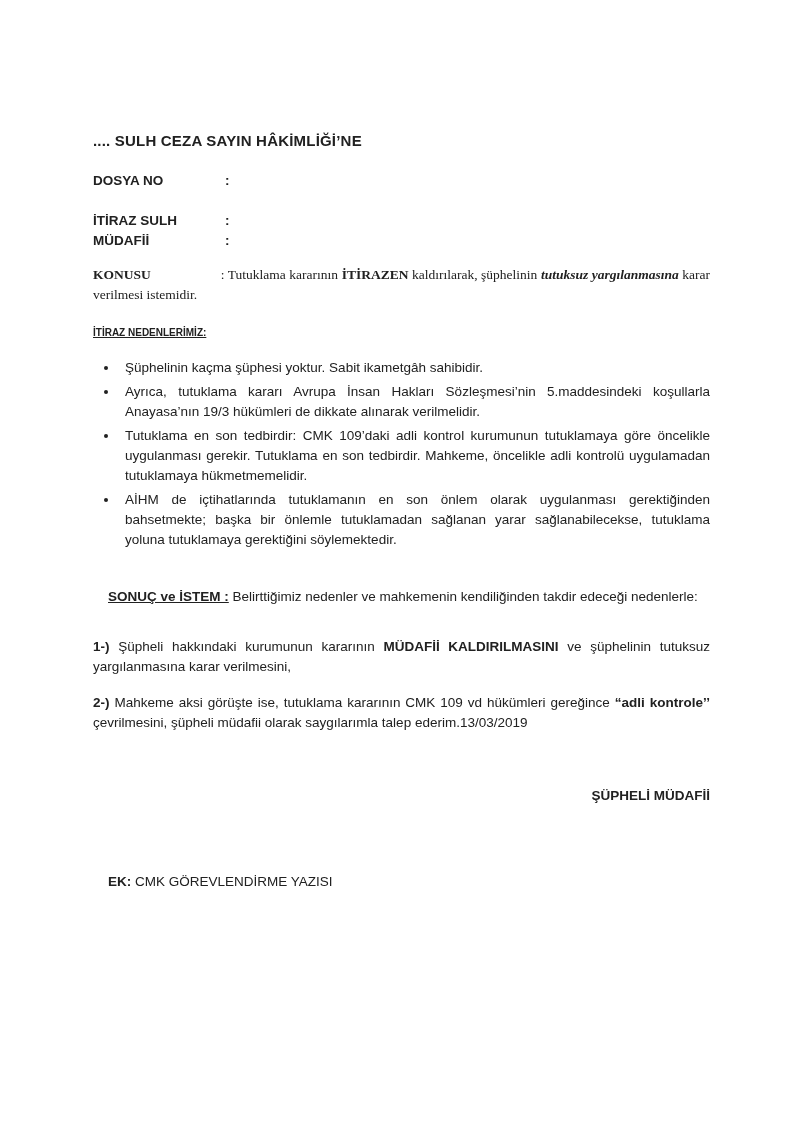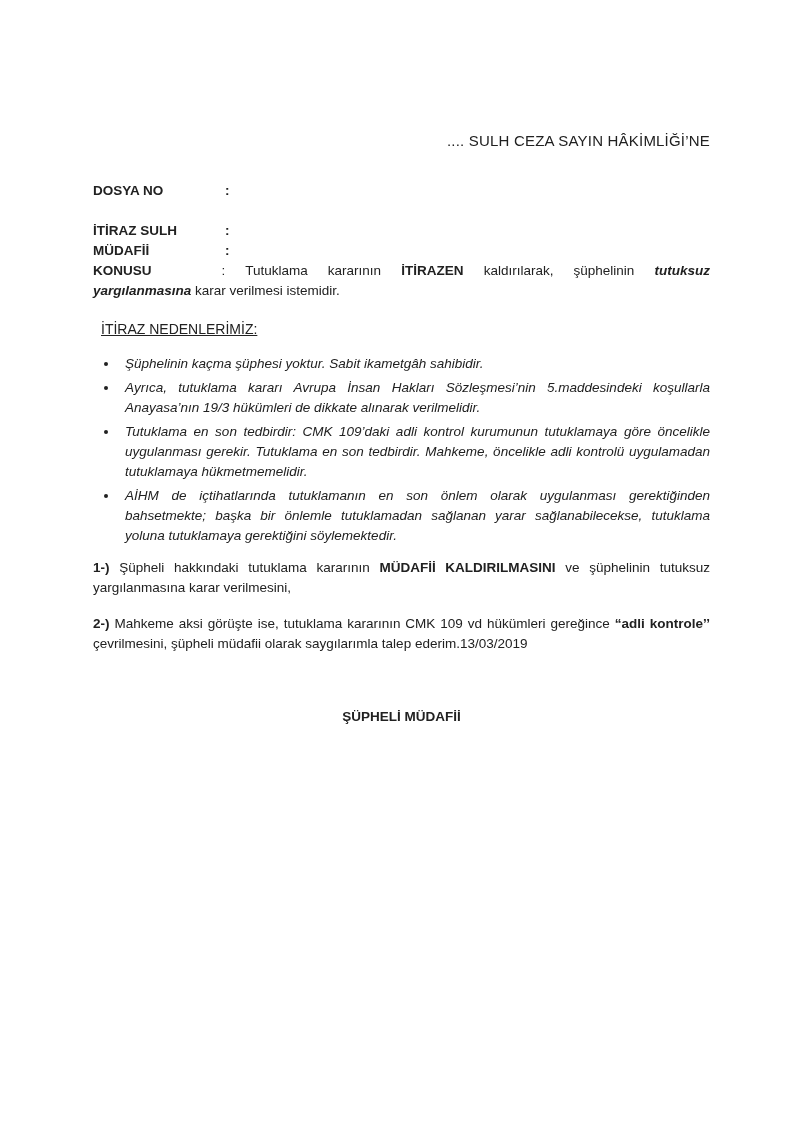--- a/index.html
+++ b/index.html
@@ -19,54 +19,55 @@
     box-sizing: border-box;
     padding: 130px 84px 0 93px;
     overflow: hidden;
   }
   .b { font-weight: 700; }
   .i { font-style: italic; }
 
   .title {
     margin: 0;
     font-size: 15px;
-    font-weight: 400;
+    font-weight: 700;
     line-height: 22px;
-    text-align: right;
+    text-align: left;
     letter-spacing: 0.2px;
   }
 
   .hrow {
     display: flex;
     font-weight: 700;
   }
   .hrow .hlabel { width: 132px; flex: 0 0 132px; }
-  .hrow-first { margin-top: 29px; }
+  .hrow-first { margin-top: 19px; }
   .hgroup { margin-top: 20px; }
 
   p { margin: 0; }
 
   .konusu {
+    margin-top: 14px;
     text-align: justify;
+    font-family: Liberation Serif, serif;
   }
   .konusu .klabel { font-weight: 700; }
   .tab { display: inline-block; width: 70px; }
 
   .sec-heading {
-    margin: 18px 0 0 8px;
-    font-size: 14px;
-    font-weight: 400;
+    margin: 18px 0 0 0;
+    font-size: 10px;
+    font-weight: 700;
     line-height: 20px;
     text-decoration: underline;
   }
 
   ul.bullets {
     margin: 15px 0 12px 0;
     padding-left: 26px;
-    font-style: italic;
   }
   ul.bullets li {
     text-align: justify;
     margin-bottom: 4px;
     padding-left: 6px;
   }
 
   .labeled {
     white-space: pre-wrap;
   }
@@ -76,21 +77,21 @@
   }
   .hukuki { margin-top: 16px; }
   .sonuc  { margin-top: 17px; }
 
   .just { text-align: justify; }
   .p1 { margin-top: 10px; }
   .p2 { margin-top: 16px; }
 
   .signature {
     margin-top: 53px;
-    text-align: center;
+    text-align: right;
     font-weight: 700;
   }
 
   .ek {
     margin-top: 46px;
     white-space: pre-wrap;
   }
   .ek .slabel { font-weight: 700; }
 </style>
 </head>
@@ -123,21 +124,27 @@
   <h2 class="sec-heading">İTİRAZ NEDENLERİMİZ:</h2>
 
   <ul class="bullets">
       <li>Şüphelinin kaçma şüphesi yoktur. Sabit ikametgâh sahibidir.</li>
       <li>Ayrıca, tutuklama kararı Avrupa İnsan Hakları Sözleşmesi’nin 5.maddesindeki koşullarla Anayasa’nın 19/3 hükümleri de dikkate alınarak verilmelidir.</li>
       <li>Tutuklama en son tedbirdir: CMK 109’daki adli kontrol kurumunun tutuklamaya göre öncelikle uygulanması gerekir. Tutuklama en son tedbirdir. Mahkeme, öncelikle adli kontrolü uygulamadan tutuklamaya hükmetmemelidir.</li>
       <li>AİHM de içtihatlarında tutuklamanın en son önlem olarak uygulanması gerektiğinden bahsetmekte; başka bir önlemle tutuklamadan sağlanan yarar sağlanabilecekse, tutuklama yoluna tutuklamaya gerektiğini söylemektedir.</li>
     </ul>
 
 
+  <p class="labeled sonuc">
+    <span class="slabel">SONUÇ ve İSTEM :</span><span> Belirttiğimiz nedenler ve mahkemenin kendiliğinden takdir edeceği nedenlerle:</span>
+  </p>
 
-  <p class="just p1"><span class="b">1-) </span><span>Şüpheli hakkındaki tutuklama kararının </span><span class="b">MÜDAFİİ KALDIRILMASINI</span><span> ve şüphelinin tutuksuz yargılanmasına karar verilmesini,</span></p>
+  <p class="just p1"><span class="b">1-) </span><span>Şüpheli hakkındaki kurumunun kararının </span><span class="b">MÜDAFİİ KALDIRILMASINI</span><span> ve şüphelinin tutuksuz yargılanmasına karar verilmesini,</span></p>
 
   <p class="just p2"><span class="b">2-) </span><span>Mahkeme aksi görüşte ise, tutuklama kararının CMK 109 vd hükümleri gereğince </span><span class="b">“adli kontrole’’</span><span> çevrilmesini, şüpheli müdafii olarak saygılarımla talep ederim.13/03/2019</span></p>
 
   <div class="signature">ŞÜPHELİ MÜDAFİİ</div>
 
+  <p class="ek">
+    <span class="slabel">EK:</span><span> CMK GÖREVLENDİRME YAZISI</span>
+  </p>
 
 </div>
 
 </body></html>

